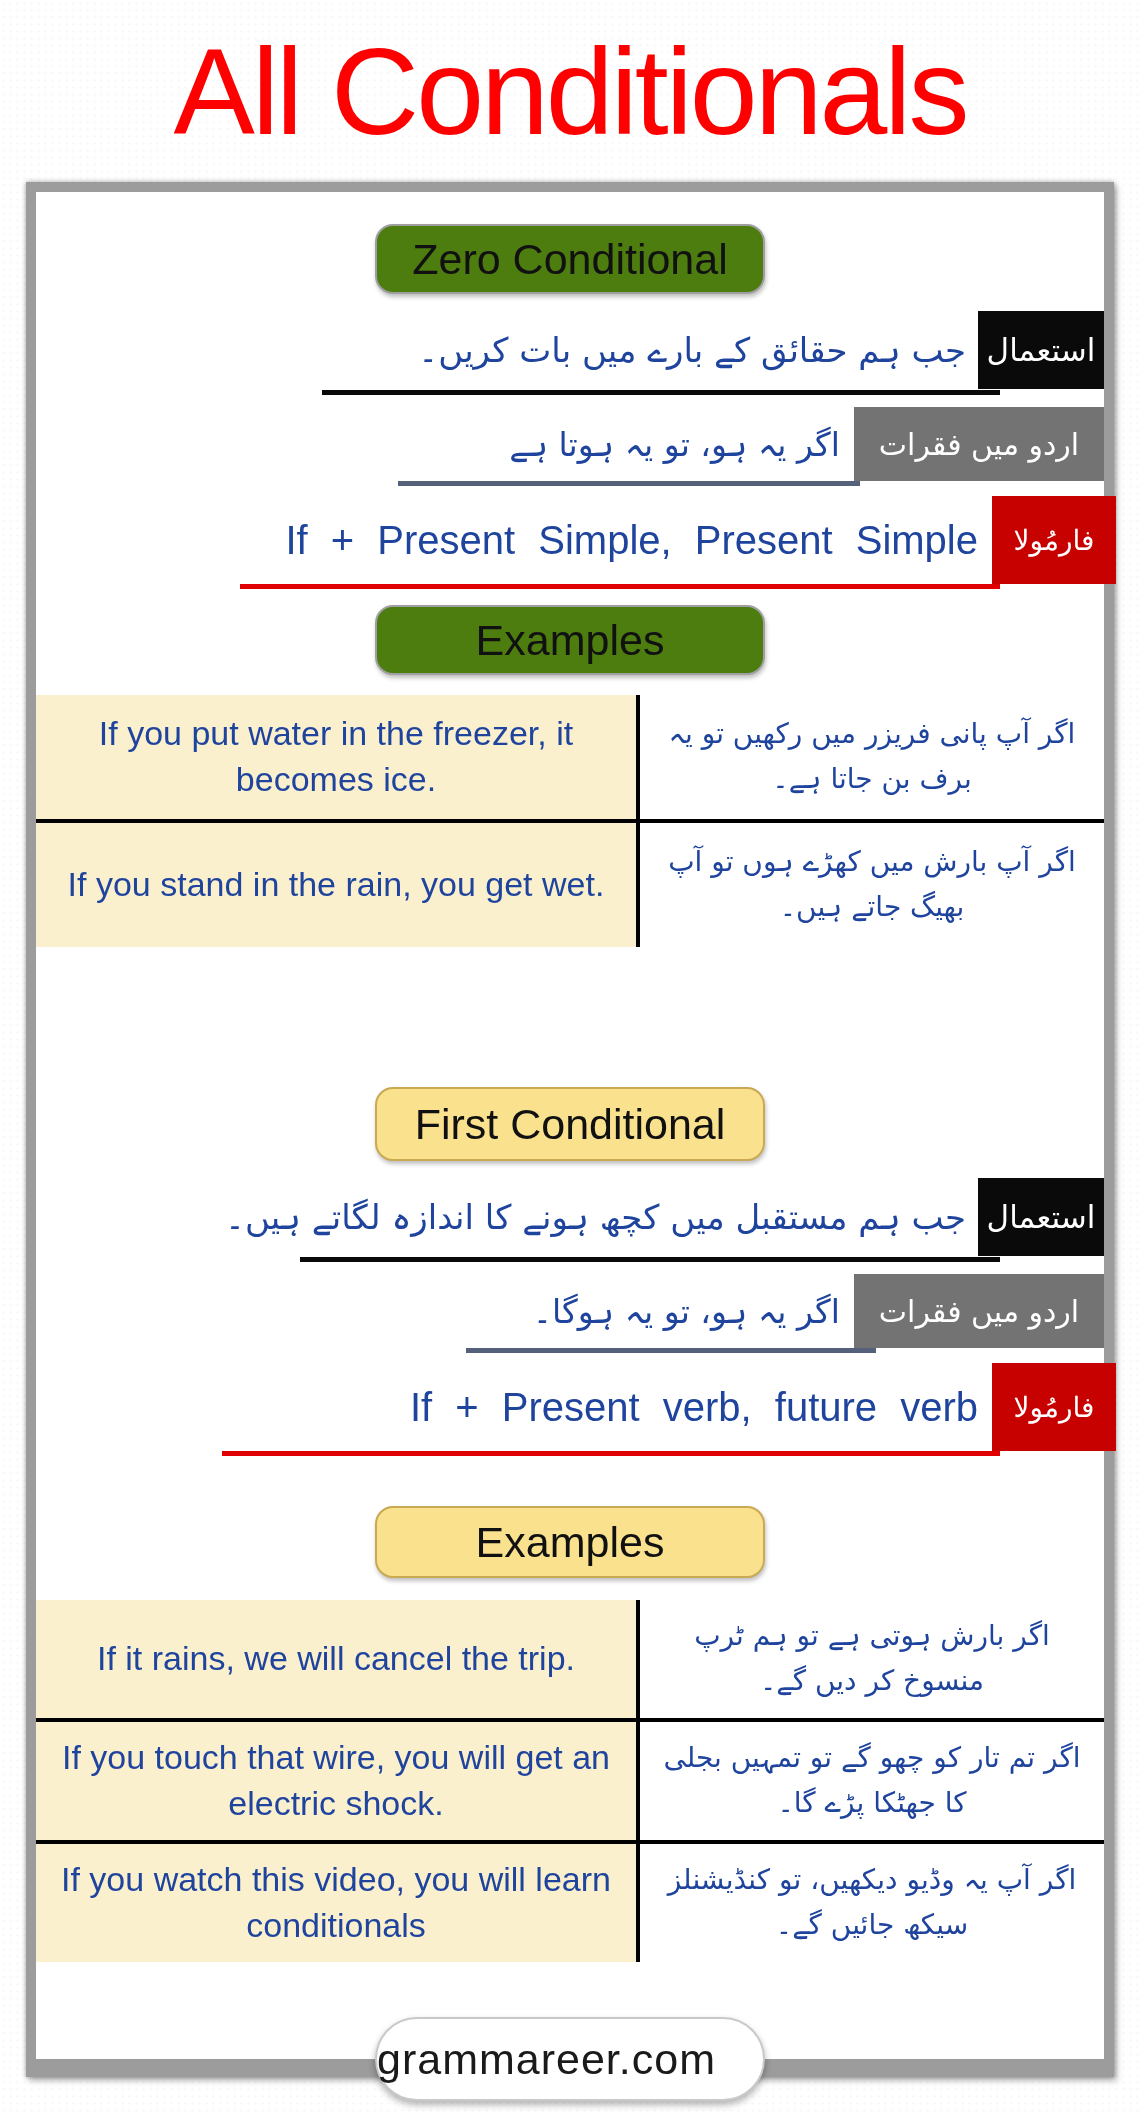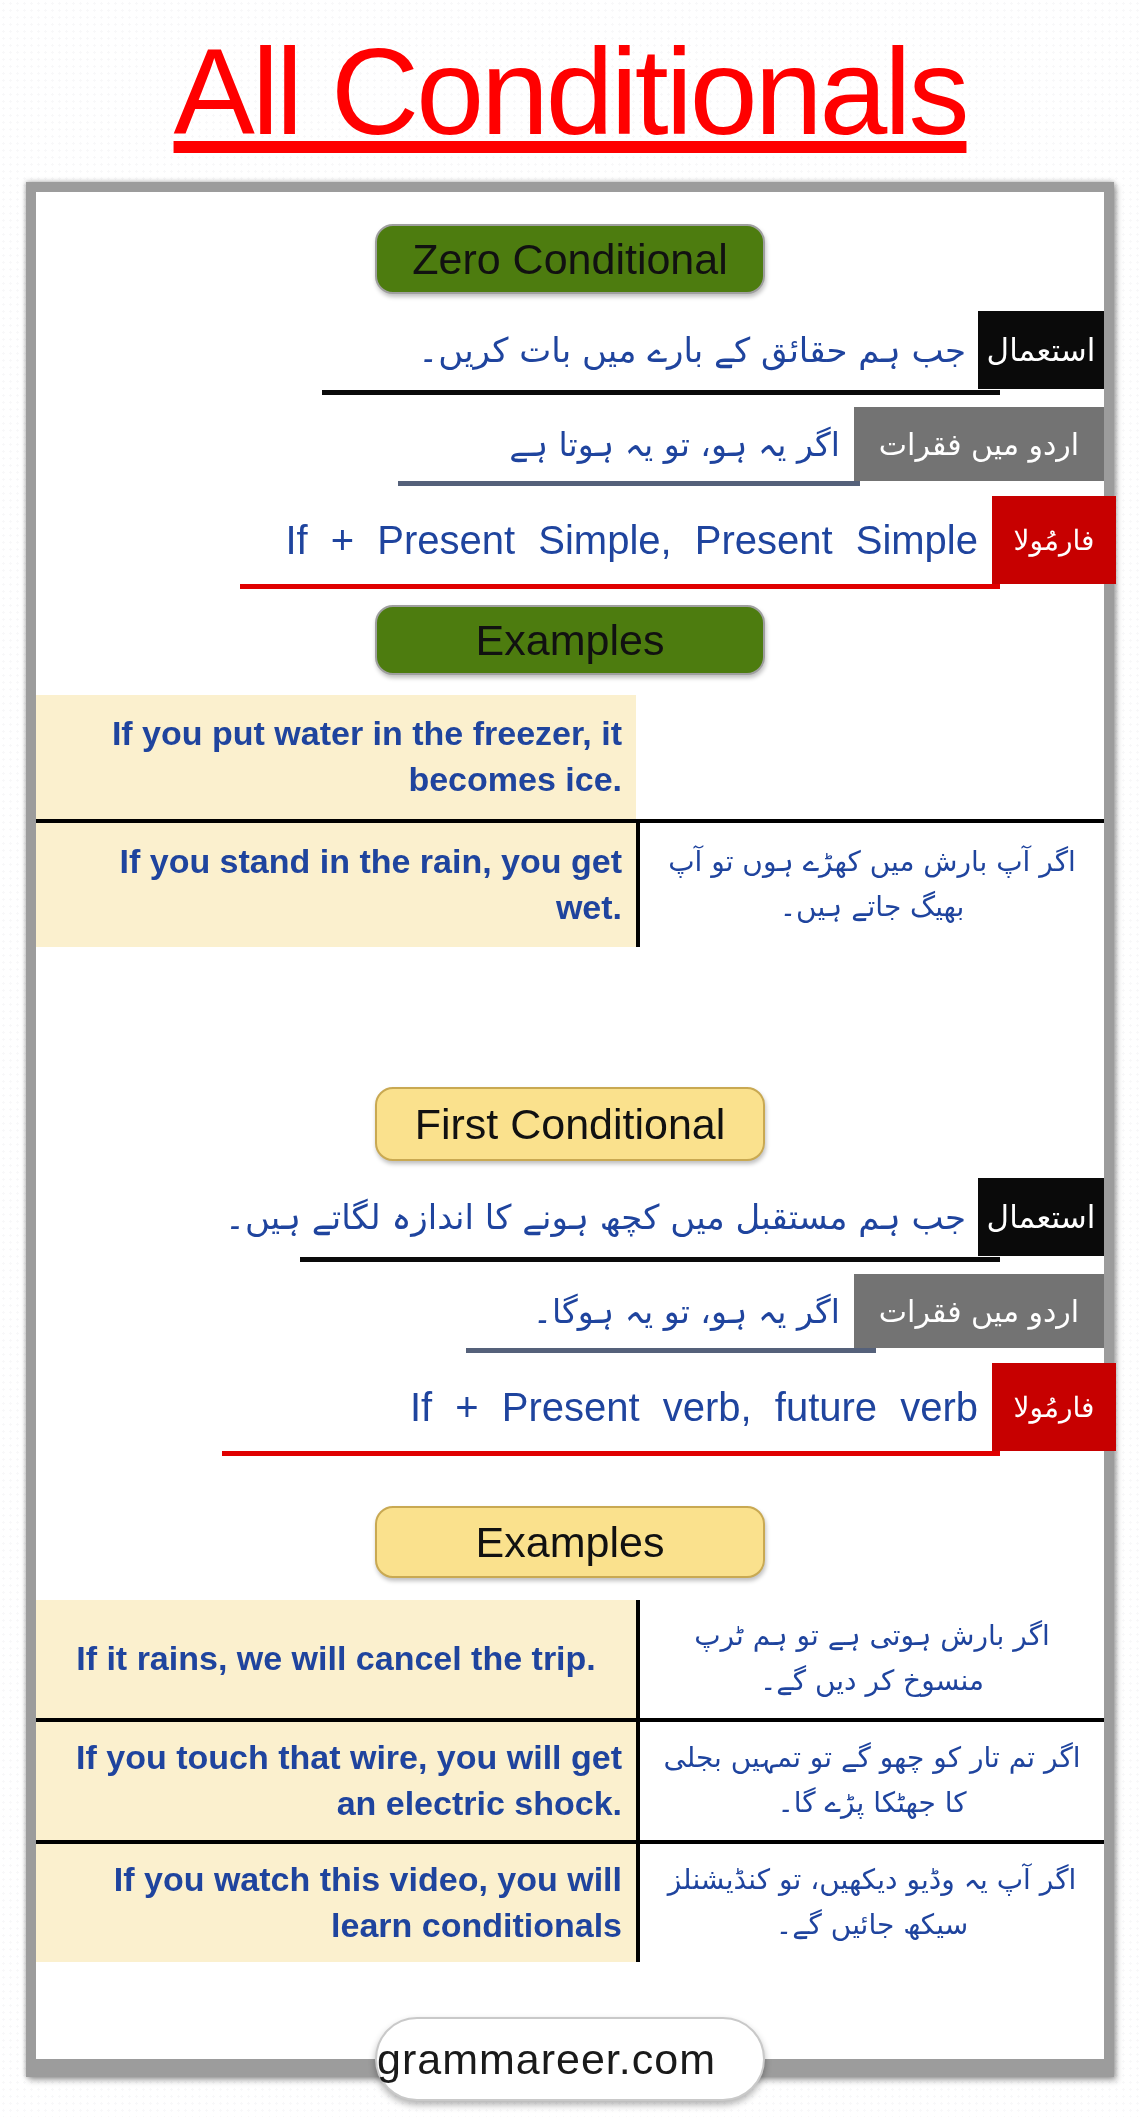--- a/index.html
+++ b/index.html
@@ -8,21 +8,21 @@
     background:#ffffff;
     background-image:radial-gradient(rgba(120,120,140,0.05) 1px, transparent 1.2px);
     background-size:7px 7px;
     font-family:"Liberation Sans",sans-serif;
   }
   .urdu{font-family:"DejaVu Sans",sans-serif;direction:rtl;unicode-bidi:isolate;}
 
   
   .page-title{
     margin-top:14px;height:156px;display:flex;align-items:center;justify-content:center;
-    font-size:122px;color:#ff0000;letter-spacing:-3px;white-space:nowrap;text-decoration:underline;
+    font-size:122px;color:#ff0000;letter-spacing:-3px;white-space:nowrap;
   }
 
   
   .poster{
     margin:12px 26px 0;height:1867px;position:relative;background:#ffffff;
     border:10px solid #9c9c9c;border-bottom-width:18px;
     box-shadow:0 0 5px rgba(0,0,0,.35), 3px 4px 6px rgba(0,0,0,.25);
   }
   .content{padding-top:20px;height:calc(100% - 20px);position:relative;}
 
@@ -68,21 +68,21 @@
   .s1 .rule.red{width:778px;}
 
   
   .xtable{margin:20px 0 0;}
   .s1 .xtable{margin-top:22px;}
   .xrow{display:flex;align-items:stretch;}
   .xrow + .xrow{border-top:4px solid #000;}
   .cell{display:flex;align-items:center;justify-content:center;color:#1f449e;}
   .cell.en{
     width:600px;min-height:124px;background:#fbf0ce;
-    font-size:34px;font-weight:700;text-align:right;line-height:1.35;
+    font-size:34px;font-weight:400;text-align:center;line-height:1.35;
     padding:6px 14px;box-sizing:border-box;
   }
   .cell.ur{
     flex:1;border-left:4px solid #000;background:transparent;
     font-size:28px;text-align:center;line-height:1.6;
     padding:6px 16px;box-sizing:border-box;
   }
   .s1 .cell.en{min-height:118px;}
   .s1 .pill.section{margin-top:140px;height:70px;}
 
@@ -127,20 +127,21 @@
       </div>
       <div class="rule red"></div>
 
       <div class="pill examples">
         <span>Examples</span>
       </div>
 
       <div class="xtable">
         <div class="xrow">
           <div class="cell en">If you put water in the freezer, it becomes ice.</div>
+          <div class="cell ur urdu">اگر آپ پانی فریزر میں رکھیں تو یہ برف بن جاتا ہے۔</div>
         </div>
         <div class="xrow">
           <div class="cell en">If you stand in the rain, you get wet.</div>
           <div class="cell ur urdu">اگر آپ بارش میں کھڑے ہوں تو آپ بھیگ جاتے ہیں۔</div>
         </div>
       </div>
     </section>
 
     <section class="s1">
 

